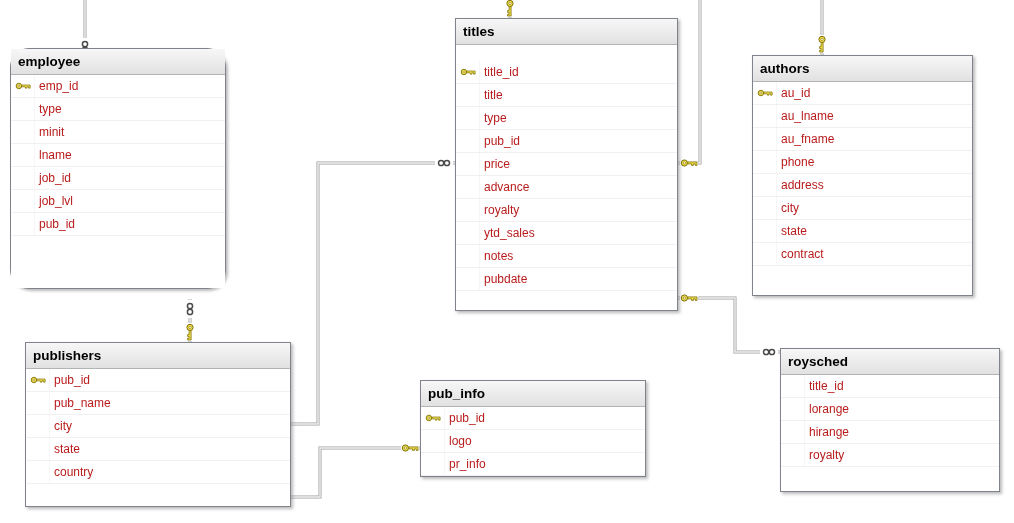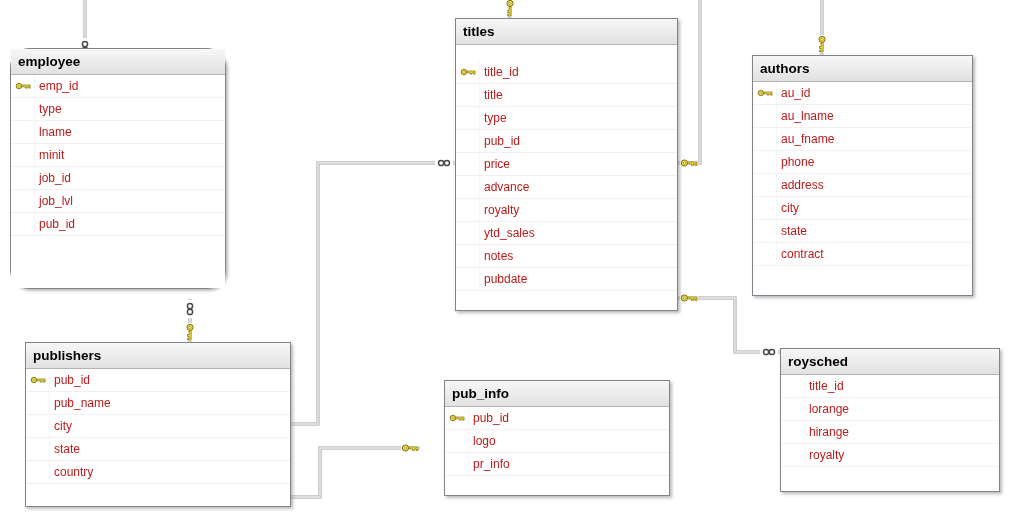--- a/index.html
+++ b/index.html
@@ -194,25 +194,25 @@
             </svg>
           </span>
           <span class="colname">emp_id</span>
         </div>
         <div class="row">
           <span class="gutter"></span>
           <span class="colname">type</span>
         </div>
         <div class="row">
           <span class="gutter"></span>
+          <span class="colname">minit</span>
+        </div>
+        <div class="row">
+          <span class="gutter"></span>
           <span class="colname">lname</span>
-        </div>
-        <div class="row">
-          <span class="gutter"></span>
-          <span class="colname">minit</span>
         </div>
         <div class="row">
           <span class="gutter"></span>
           <span class="colname">job_id</span>
         </div>
         <div class="row">
           <span class="gutter"></span>
           <span class="colname">job_lvl</span>
         </div>
         <div class="row">
@@ -345,21 +345,21 @@
         <div class="row">
           <span class="gutter"></span>
           <span class="colname">state</span>
         </div>
         <div class="row">
           <span class="gutter"></span>
           <span class="colname">country</span>
         </div>
       </div>
     </div>
-    <div class="table" style="left: 420px; top: 380px; width: 226px; height: 116px; margin-left: 24px;">
+    <div class="table" style="left: 420px; top: 380px; width: 226px; height: 97px;">
       <div class="thead">
         <span class="ttitle">pub_info</span>
       </div>
       <div class="tbody">
         <div class="row">
           <span class="gutter">
             <svg width="16" height="10" viewBox="-9 -5 18 10">
               <circle cx="-4.6" cy="0" r="3.1" fill="#f3e24a" stroke="#7d6e08" stroke-width="1"></circle>
               <circle cx="-4.6" cy="0" r="1.15" fill="#ffffff" stroke="#7d6e08" stroke-width="0.6"></circle>
               <path d="M -1.4 -1.1 L 8 -1.1 L 8 2.4 L 6.3 2.4 L 6.3 0.9 L 4.4 0.9 L 4.4 2.4 L 2.6 2.4 L 2.6 0.9 L -1.4 0.9 Z" fill="#f3e24a" stroke="#7d6e08" stroke-width="0.8"></path>

